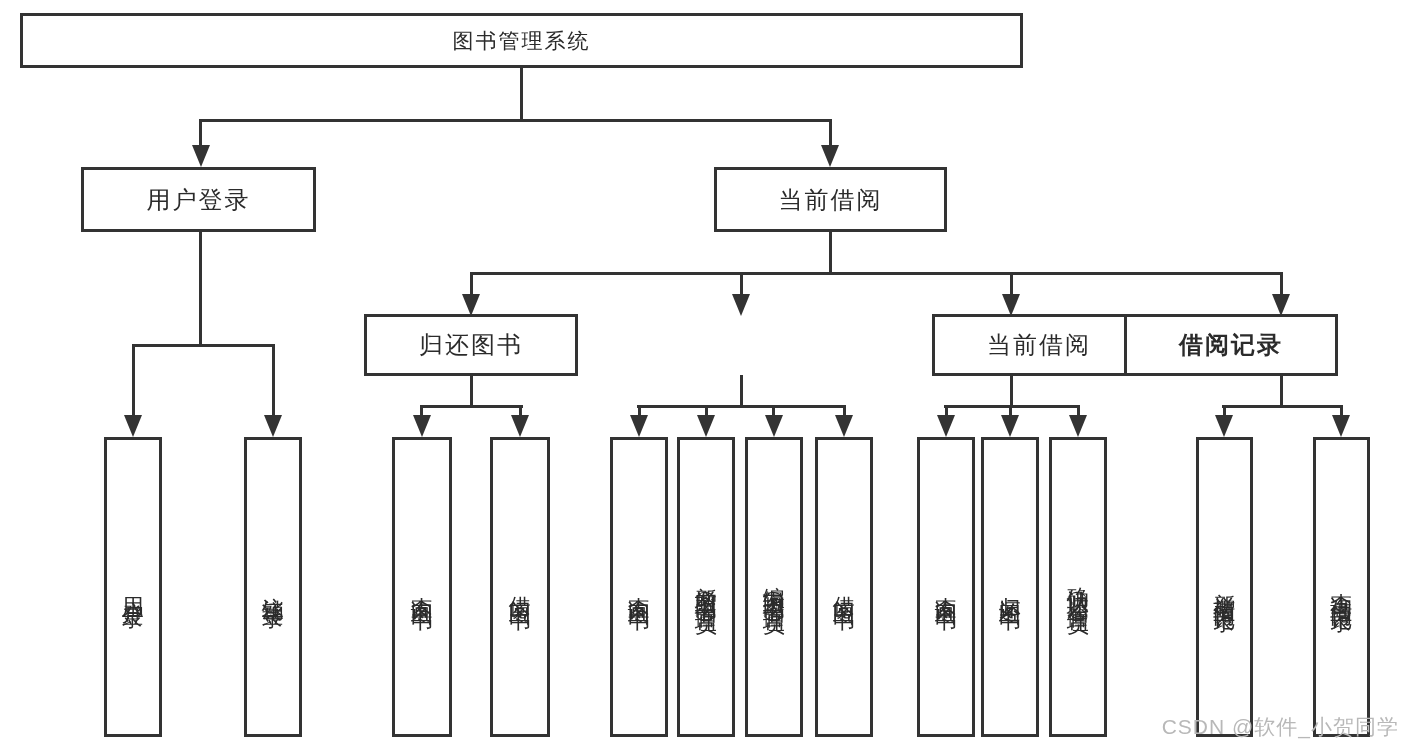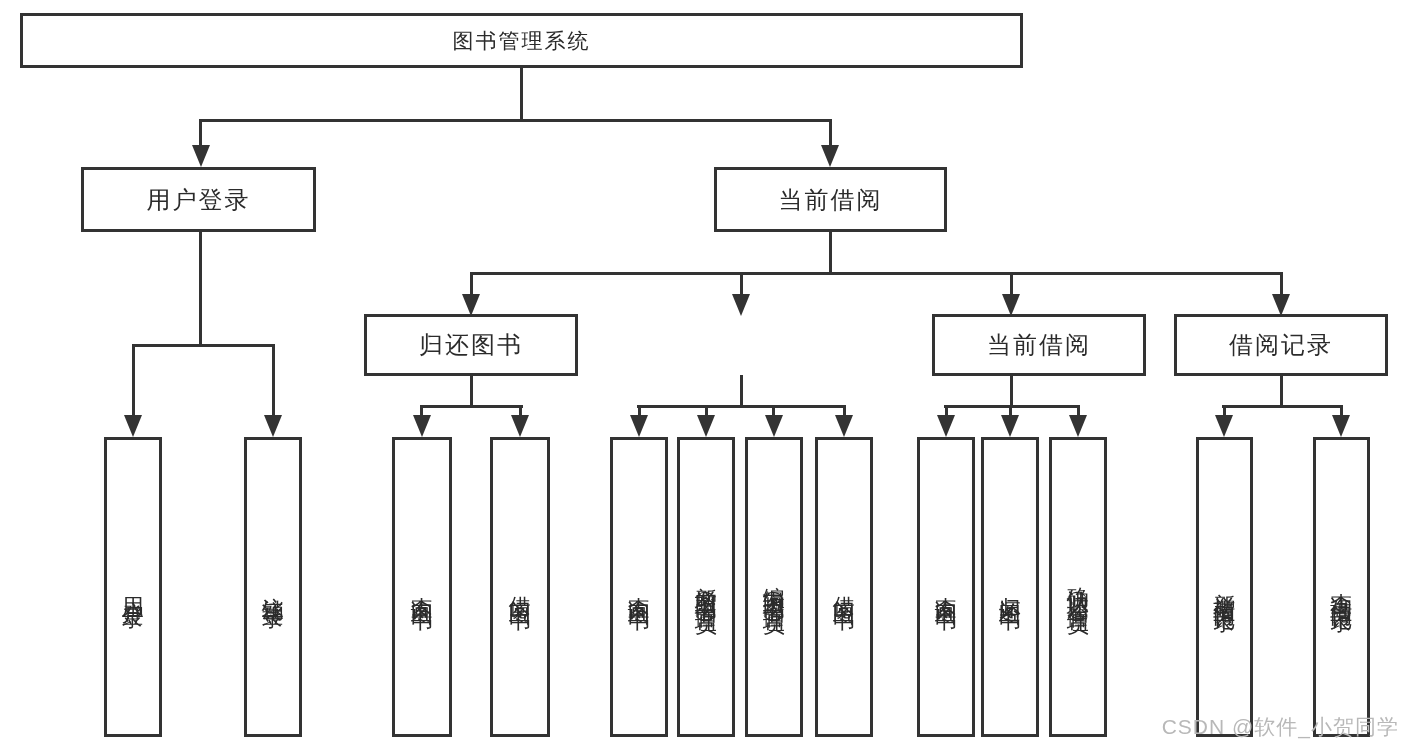--- a/index.html
+++ b/index.html
@@ -48,21 +48,21 @@
 
   <div class="node hnode" style="left:364px;top:314px;width:214px;height:62px;">
     <span class="lbl">归还图书</span>
   </div>
 
 
   <div class="node hnode" style="left:932px;top:314px;width:214px;height:62px;">
     <span class="lbl">当前借阅</span>
   </div>
 
-  <div class="node hnode" style="left:1174px;top:314px;width:214px;height:62px;">
+  <div class="node hnode" style="left:1124px;top:314px;width:214px;height:62px;font-weight:bold;">
     <span class="lbl">借阅记录</span>
   </div>
 
   <div class="node leaf" style="left:104px;top:437px;width:58px;height:300px;">
     <span class="lbl">用户登录</span>
   </div>
   <div class="node leaf" style="left:244px;top:437px;width:58px;height:300px;">
     <span class="lbl">注销登录</span>
   </div>
 

